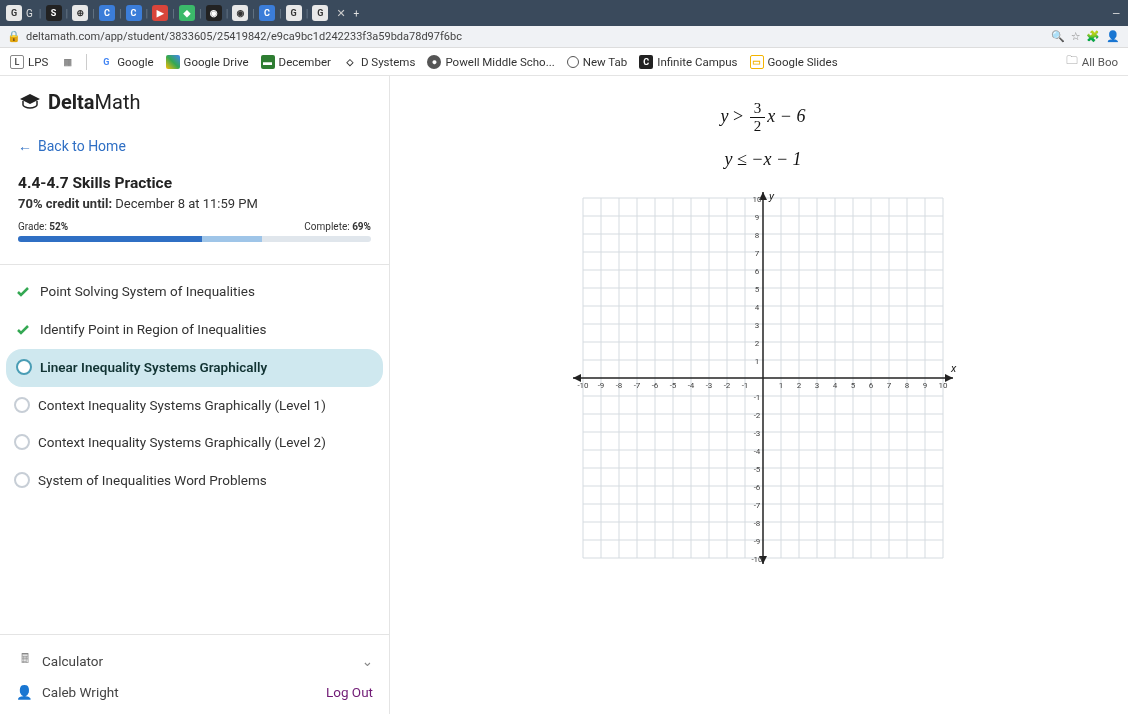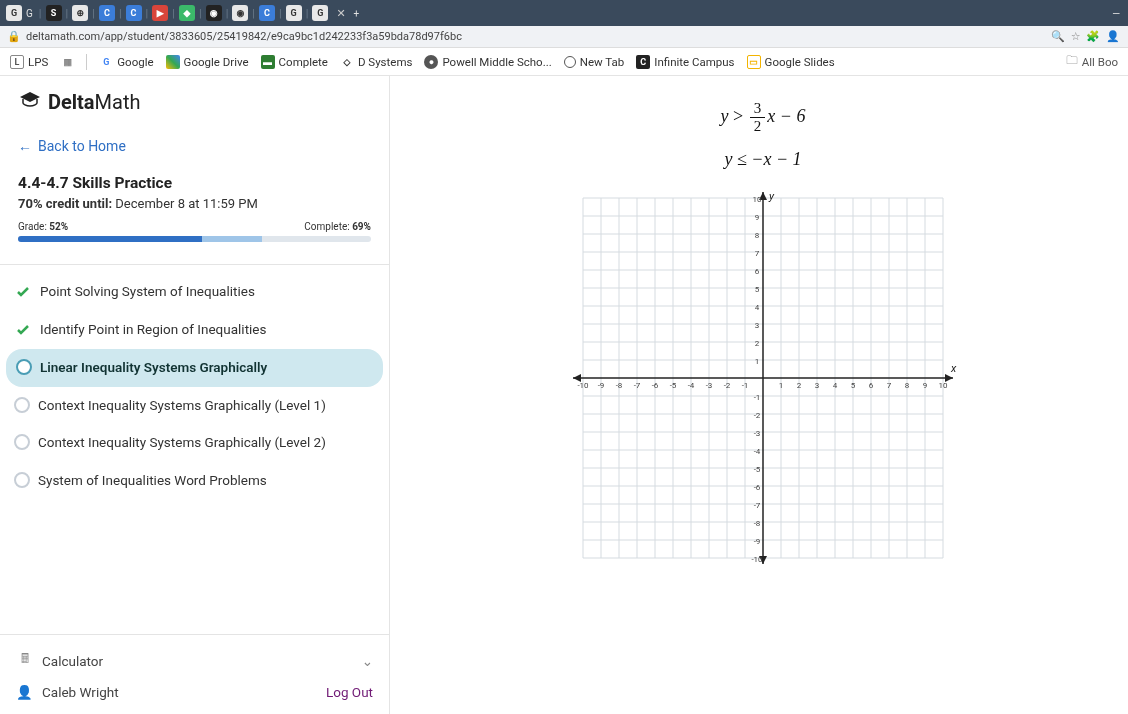--- a/index.html
+++ b/index.html
@@ -33,21 +33,21 @@
   .bm-icon.class { background:#2e7d32; color:#fff;}
   .bm-icon.powell { background:#555; border-radius:50%; color:#fff;}
   .bm-icon.newtab { border:1.5px solid #555; border-radius:50%; width:12px; height:12px;}
   .bm-icon.inf { background:#222; color:#fff;}
   .bm-icon.slides { border:1px solid #f4b400; color:#f4b400;}
   .bm-end { margin-left:auto; display:flex; gap:8px; align-items:center; color:#555;}
 
   
   .app { display: flex; height: calc(100% - 76px); }
   .sidebar { width: 390px; border-right: 1px solid #e4e4e4; display: flex; flex-direction: column; background:#fff;}
-  .brand { padding: 14px 18px 6px; display:flex; gap:6px;}
+  .brand { padding: 14px 18px 6px; display:flex; align-items:center; gap:6px;}
   .brand-icon { display:inline-block;}
   .brand-text { font-size: 20px; font-weight: 400; color:#222; }
   .brand-text b { font-weight:700;}
   .back-link { padding: 18px 18px 10px; color:#2f6fc4; font-size:14px; display:flex; align-items:center; gap:6px; cursor:pointer;}
   .assignment-block { padding: 10px 18px 14px; }
   .asg-title { font-size:15.5px; font-weight:700; color:#222; margin-bottom:4px;}
   .asg-credit { font-size:13px; color:#333;}
   .asg-credit b { font-weight:700;}
   .progress-row { display:flex; justify-content:space-between; font-size:10px; margin-top:10px; color:#333;}
   .progress-row b { font-weight:700;}
@@ -142,21 +142,21 @@
   <span class="bm-item">
       <span class="bm-icon google">G</span>
       <span>Google</span>
     </span>
   <span class="bm-item">
       <span class="bm-icon drive"></span>
       <span>Google Drive</span>
     </span>
   <span class="bm-item">
       <span class="bm-icon class">▬</span>
-      <span>Complete</span>
+      <span>December</span>
     </span>
   <span class="bm-item">
       <span class="bm-icon">◇</span>
       <span>D Systems</span>
     </span>
   <span class="bm-item">
       <span class="bm-icon powell">●</span>
       <span>Powell Middle Scho...</span>
     </span>
   <span class="bm-item">

